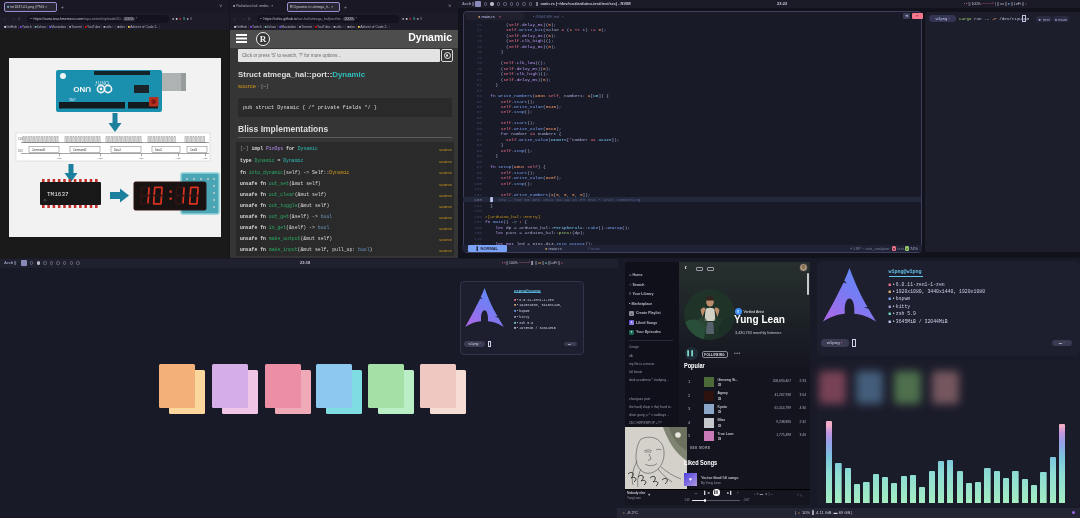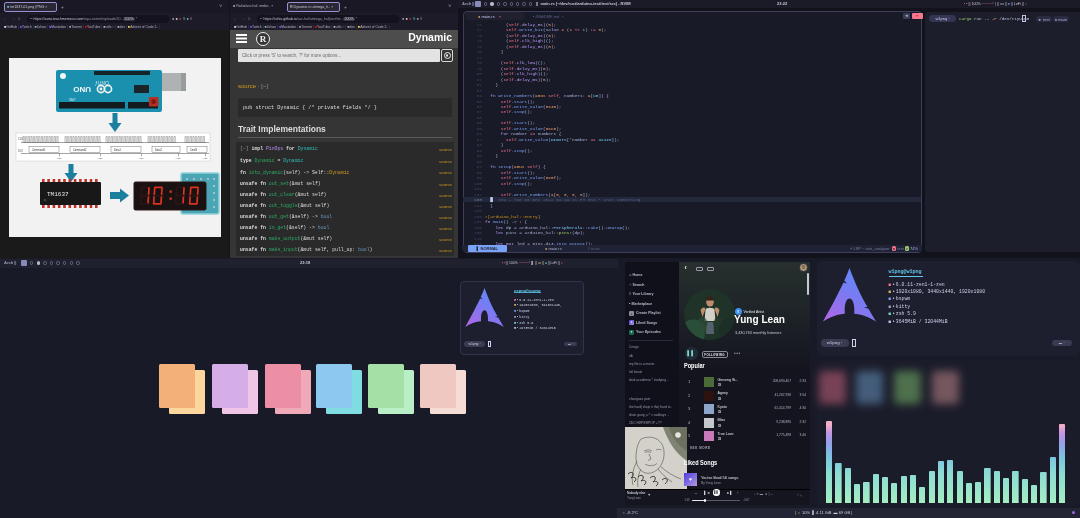--- a/index.html
+++ b/index.html
@@ -164,24 +164,25 @@
     <div style="left:234px;top:24.5px;width:220px;height:6px;font-size:3.4px;color:#b4b1c2;white-space:nowrap;overflow:hidden;letter-spacing:0;line-height:5px;"><span style="color:#e8e8f0">■</span> <span>GitHub</span> <span style="color:#55525f">|</span> <span style="color:#9146ff">■</span> <span>Twitch</span> <span style="color:#55525f">|</span> <span style="color:#7ec9a2">■</span> <span>4chan</span> <span style="color:#55525f">|</span> <span style="color:#6364ff">■</span> <span>Mastodon</span> <span style="color:#55525f">|</span> <span style="color:#9aa">■</span> <span>Torrent</span> <span style="color:#55525f">|</span> <span style="color:#ff0000">■</span> <span>YouTube</span> <span style="color:#55525f">|</span> <span style="color:#b8b5c6">■</span> <span>utils ::</span> <span style="color:#55525f">|</span> <span style="color:#b8b5c6">■</span> <span>dev</span> <span style="color:#55525f">|</span> <span style="color:#ffd943">■</span> <span>Advent of Code 2..</span> <span style="color:#55525f">|</span> </div>
     <div style="left:230px;top:30px;width:228px;height:228px;background:#353535;"></div>
     <div style="left:230px;top:30px;width:228px;height:17.5px;background:#4d4d4d;"></div>
     <div style="left:236px;top:34px;width:11px;height:2px;background:#fff;box-shadow:0 3.5px 0 #fff, 0 7px 0 #fff;"></div>
     <div style="left:256px;top:31.5px;width:14px;height:14px;background:#353535;border:1.3px solid #f0f0f0;border-radius:50%;color:#f0f0f0;font-size:9px;font-weight:bold;text-align:center;line-height:12px;font-family:'Liberation Serif',serif;">R</div>
     <div style="left:330px;top:31px;width:122px;height:13px;color:#ffffff;font-size:10.5px;font-weight:bold;text-align:right;">Dynamic</div>
     <div style="left:238px;top:49px;width:202px;height:13px;background:#e3e3e3;border-radius:1px;color:#6a6a6a;font-size:4.6px;line-height:13px;padding-left:4px;white-space:nowrap;overflow:hidden;">Click or press 'S' to search, '?' for more options...</div>
     <div style="left:441px;top:49px;width:12px;height:13px;border:0.8px solid #d8d8d8;border-radius:2px;"></div>
     <div style="left:443.5px;top:52px;width:7px;height:7px;border:1.4px solid #e8e8e8;border-radius:50%;"></div>
     <div style="left:445.8px;top:54.3px;width:2.4px;height:2.4px;border:0.9px solid #e8e8e8;border-radius:50%;"></div>
+    <div style="left:238px;top:70px;width:214px;height:11px;color:#ddd;font-size:7.9px;font-weight:bold;white-space:nowrap;">Struct atmega_hal::port::<span style="color:#2dbfb8">Dynamic</span></div>
     <div style="left:238px;top:83px;width:214px;height:8px;font-size:6px;white-space:nowrap;"><span style="color:#d2991d">source</span> <span style="color:#999">· [−]</span></div>
     <div style="left:238px;top:98px;width:214px;height:19px;background:#2a2a2a;border-radius:1px;"></div>
     <div style="left:243px;top:104px;width:206px;height:8px;color:#dcdcdc;font-size:5.2px;white-space:nowrap;"><span class="mono">pub struct Dynamic { /* private fields */ }</span></div>
-    <div style="left:238px;top:124px;width:214px;height:11px;color:#ddd;font-size:8.5px;font-weight:bold;">Trait Implementations</div>
+    <div style="left:238px;top:124px;width:214px;height:11px;color:#ddd;font-size:8.5px;font-weight:bold;">Bliss Implementations</div>
     <div style="left:238px;top:137px;width:214px;height:0.8px;background:#5c5c5c;"></div>
     <div style="left:236px;top:142px;width:218px;height:114px;background:#2a2a2a;border-radius:1px;"></div>
     <div style="left:240px;top:146.2px;width:180px;height:8px;color:#dcdcdc;font-size:4.8px;white-space:nowrap;"><span class="mono"><span style="color:#999">[−]</span> <b>impl</b> <span style="color:#b78cf2">PinOps</span> <b>for</b> <span style="color:#2dbfb8">Dynamic</span></span></div>
     <div style="left:420px;top:146.7px;width:32px;height:7px;color:#d2991d;font-size:4.3px;text-align:right;">source</div>
     <div style="left:240px;top:158px;width:180px;height:8px;color:#dcdcdc;font-size:4.8px;white-space:nowrap;"><span class="mono"><b>type</b> <span style="color:#2bab63">Dynamic</span> = <span style="color:#2dbfb8">Dynamic</span></span></div>
     <div style="left:420px;top:158.5px;width:32px;height:7px;color:#d2991d;font-size:4.3px;text-align:right;">source</div>
     <div style="left:240px;top:169.7px;width:180px;height:8px;color:#dcdcdc;font-size:4.8px;white-space:nowrap;"><span class="mono"><b>fn</b> <span style="color:#2bab63">into_dynamic</span>(self) -&gt; Self::<span style="color:#d2991d">Dynamic</span></span></div>
     <div style="left:420px;top:170.2px;width:32px;height:7px;color:#d2991d;font-size:4.3px;text-align:right;">source</div>
     <div style="left:240px;top:181px;width:180px;height:8px;color:#dcdcdc;font-size:4.8px;white-space:nowrap;"><span class="mono"><b>unsafe fn</b> <span style="color:#2bab63">out_set</span>(&amp;mut self)</span></div>
     <div style="left:420px;top:181.5px;width:32px;height:7px;color:#d2991d;font-size:4.3px;text-align:right;">source</div>

